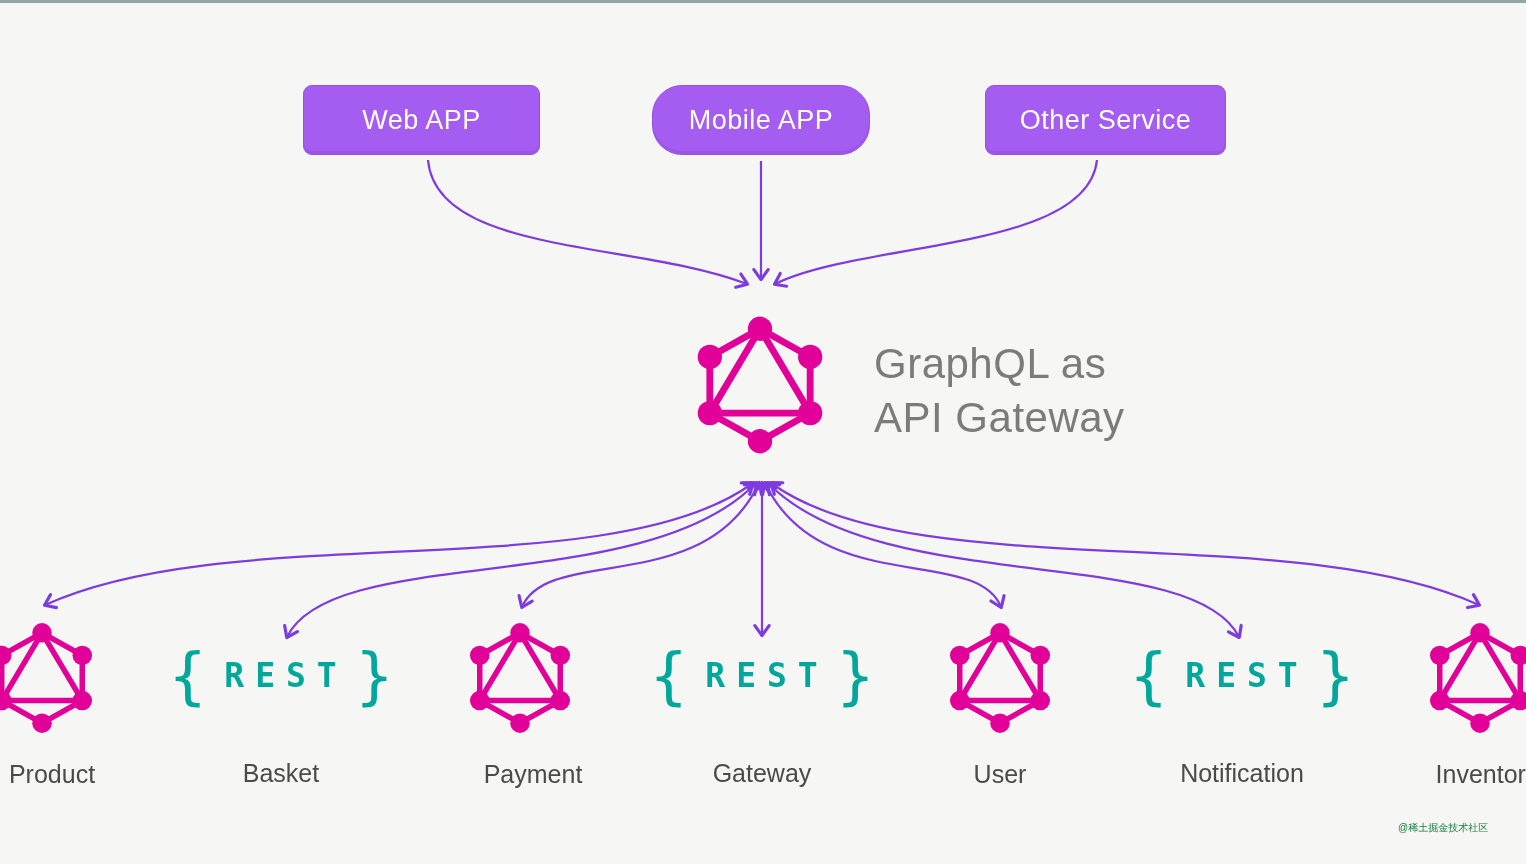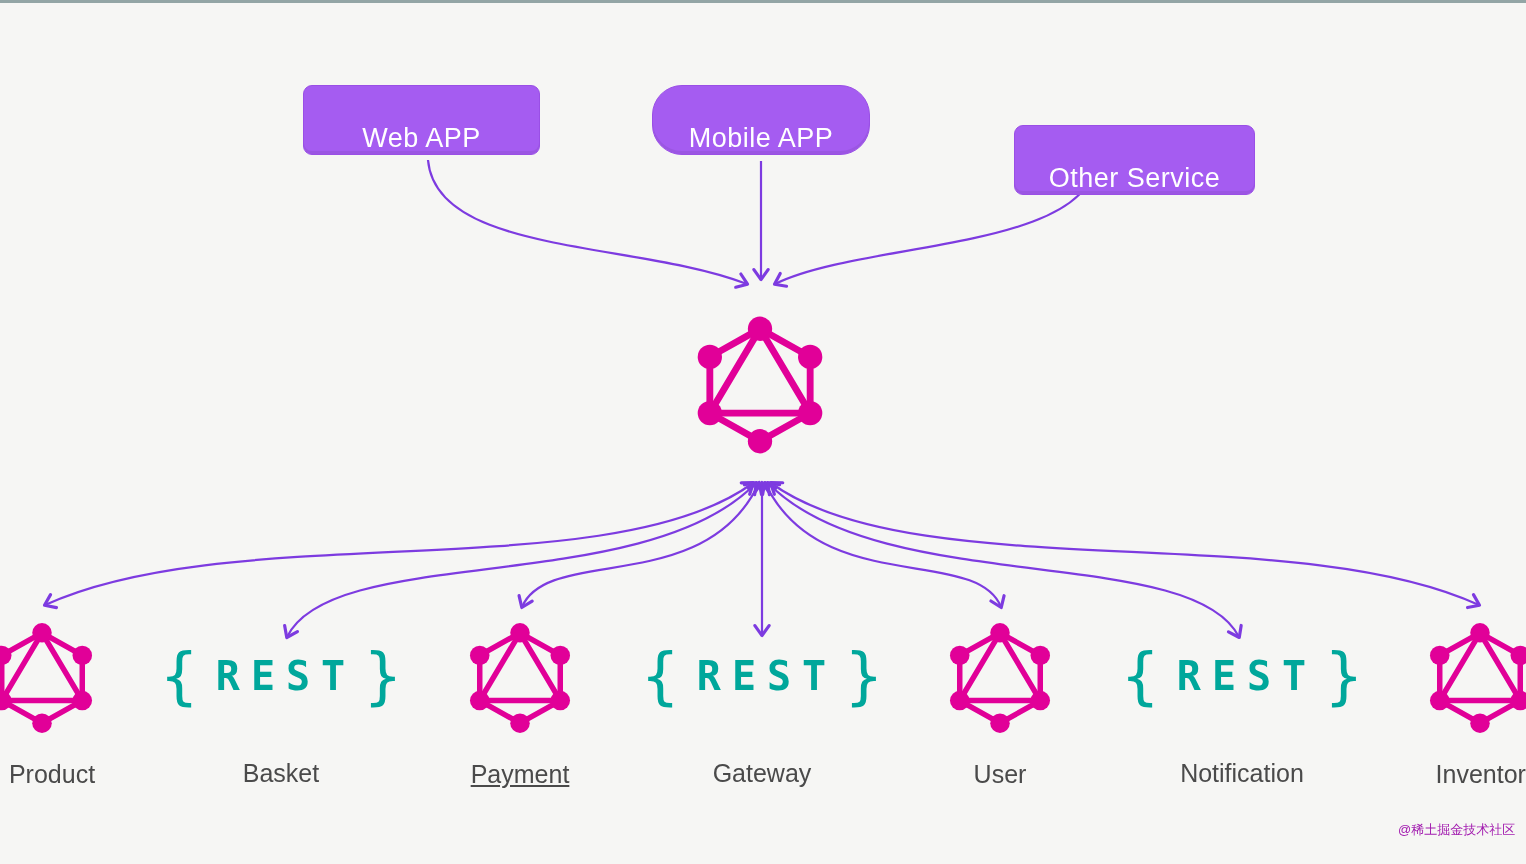--- a/index.html
+++ b/index.html
@@ -17,31 +17,31 @@
 
   
   .client-box {
     position: absolute;
     top: 82px;
     height: 70px;
     background: #a55cf1;
     border: 1px solid #9a4fe6;
     border-radius: 9px;
     display: flex;
-    align-items: flex-end;
+    align-items: center;
     justify-content: center;
     color: #ffffff;
     font-size: 27px;
     font-weight: 500;
     letter-spacing: 0.5px;
     box-shadow: inset 0 -3px 0 rgba(0,0,0,0.06);
   }
   .client-box.web   { left: 303px;  width: 237px; }
   .client-box.mobile{ left: 652px;  width: 218px; border-radius: 30px; }
-  .client-box.other { left: 1014px;  width: 241px; margin-top: 40px; }
+  .client-box.other { left: 985px;  width: 241px; }
 
   
   .arrows {
     position: absolute;
     left: 0; top: 0;
     width: 1526px; height: 864px;
     pointer-events: none;
   }
 
   
@@ -71,51 +71,51 @@
     align-items: center;
     color: #00a79b;
     font-family: "DejaVu Sans Mono", monospace;
     white-space: nowrap;
   }
   .rest-badge.basket       { left: 281px;  }
   .rest-badge.shipping     { left: 762px;  }
   .rest-badge.notification { left: 1242px; }
   .rest-badge .brace { font-size: 62px; font-weight: 400; line-height: 62px; }
   .rest-badge .rest-text {
-    font-size: 40px;
+    font-size: 33px;
     font-weight: 700;
     letter-spacing: 11px;
     margin: 0 8px 0 18px;
     line-height: 62px;
   }
 
   
   .service-label {
     position: absolute;
     transform: translateX(-50%);
     color: #4a4a4a;
     font-size: 25px;
     white-space: nowrap;
   }
   .service-label.rest-type { top: 756px; }
   .service-label.gql-type  { top: 757px; }
   .service-label.product      { left: 52px;   }
   .service-label.basket       { left: 281px;  }
-  .service-label.payment      { left: 520px; text-decoration: underline;  }
+  .service-label.payment      { left: 533px;  }
   .service-label.shipping     { left: 762px;  }
   .service-label.user         { left: 1000px; text-align: center; }
   .service-label.notification { left: 1242px; }
   .service-label.inventory    { left: 1487px; }
 
   .watermark {
     position: absolute;
     left: 1398px;
     top: 818px;
-    font-size: 13px;
-    color: #a21caf;
+    font-size: 10px;
+    color: #15803d;
   }
 </style>
 </head>
 <body>
 
 <svg width="0" height="0" style="position:absolute" aria-hidden="true">
   <symbol id="gql" viewBox="0 0 100 100">
     <g stroke="#e10098" stroke-width="4.5" fill="none">
       <path d="M50,13 L83,31.5 L83,68.5 L50,87 L17,68.5 L17,31.5 Z"></path>
       <path d="M50,13 L83,68.5 L17,68.5 Z"></path>
@@ -160,20 +160,24 @@
   <div class="client-box mobile">
     <span>Mobile APP</span>
   </div>
   <div class="client-box other">
     <span>Other Service</span>
   </div>
 
   <svg class="gql-logo gateway-logo">
       <use href="#gql"></use>
     </svg>
+  <div class="gateway-title">
+    <div>GraphQL as</div>
+    <div>API Gateway</div>
+  </div>
 
   <svg class="gql-logo service-logo product">
       <use href="#gql"></use>
     </svg>
   <svg class="gql-logo service-logo payment">
       <use href="#gql"></use>
     </svg>
   <svg class="gql-logo service-logo user">
       <use href="#gql"></use>
     </svg>

